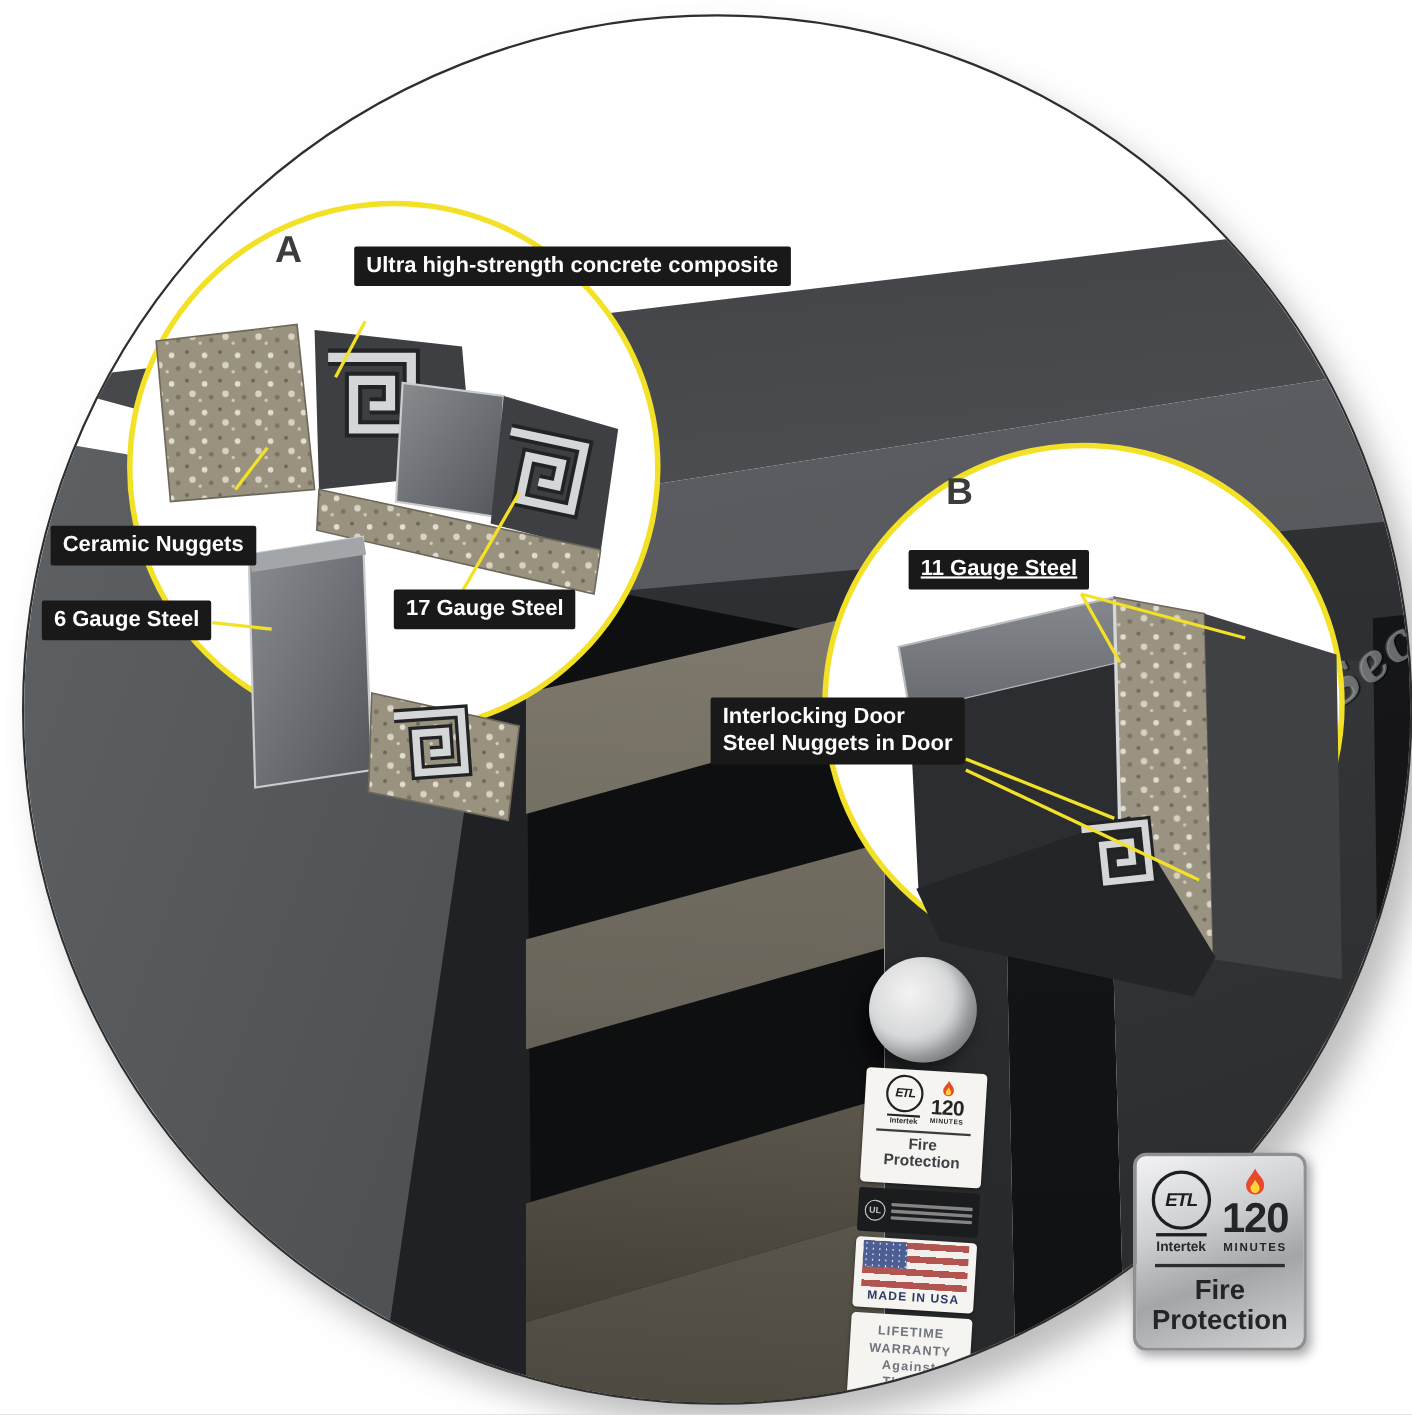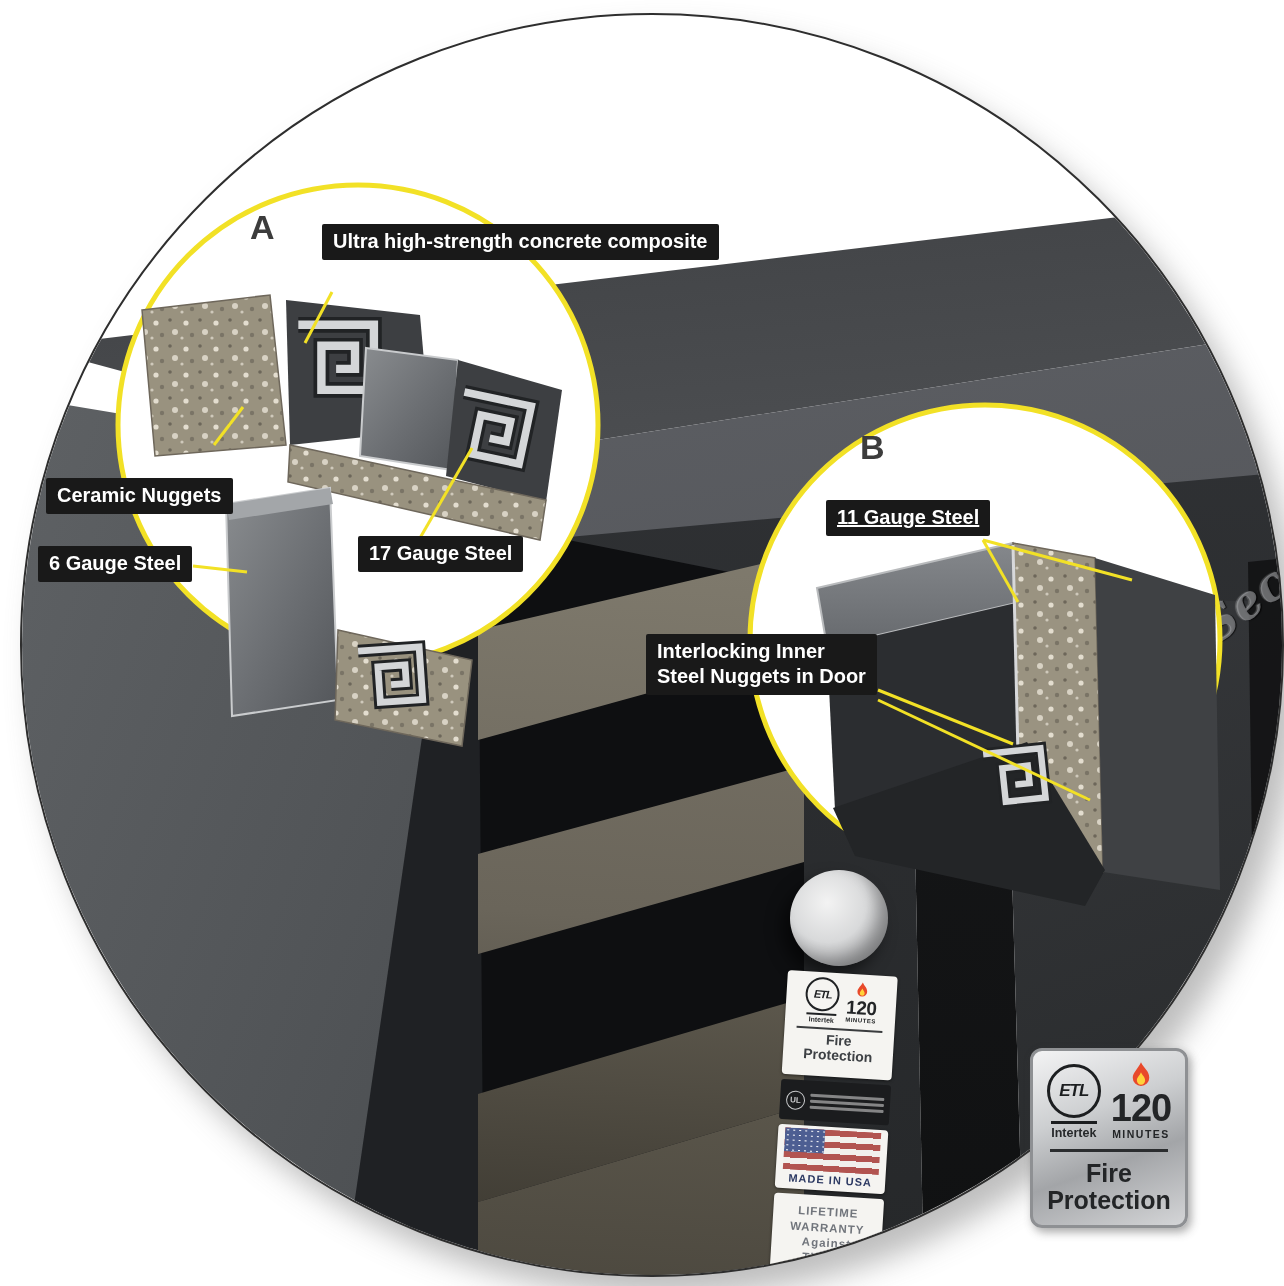--- a/index.html
+++ b/index.html
@@ -278,21 +278,21 @@
   <div class="plabel" style="left:322px;top:224px;">
     <div>Ultra high-strength concrete composite</div>
   </div>
   <div class="plabel" style="left:46px;top:442px;margin-top:36px;">Ceramic Nuggets</div>
   <div class="plabel" style="left:38px;top:546px;">6 Gauge Steel</div>
   <div class="plabel" style="left:358px;top:536px;">17 Gauge Steel</div>
 
   <div class="inset-letter" style="left:860px;top:428px;">B</div>
   <div class="plabel" style="left:826px;top:500px;text-decoration:underline;">11 Gauge Steel</div>
   <div class="plabel" style="left:646px;top:634px;">
-    <div>Interlocking Inner</div>
+    <div>Interlocking Door</div>
     <div>Steel Nuggets in Door</div>
   </div>
 
   <div id="etl-badge">
     <div class="badge-top">
       <div class="etl-wrap">
         <div class="etl-circle">ETL</div>
         <div class="etl-underline"></div>
         <div class="intertek">Intertek</div>
       </div>

